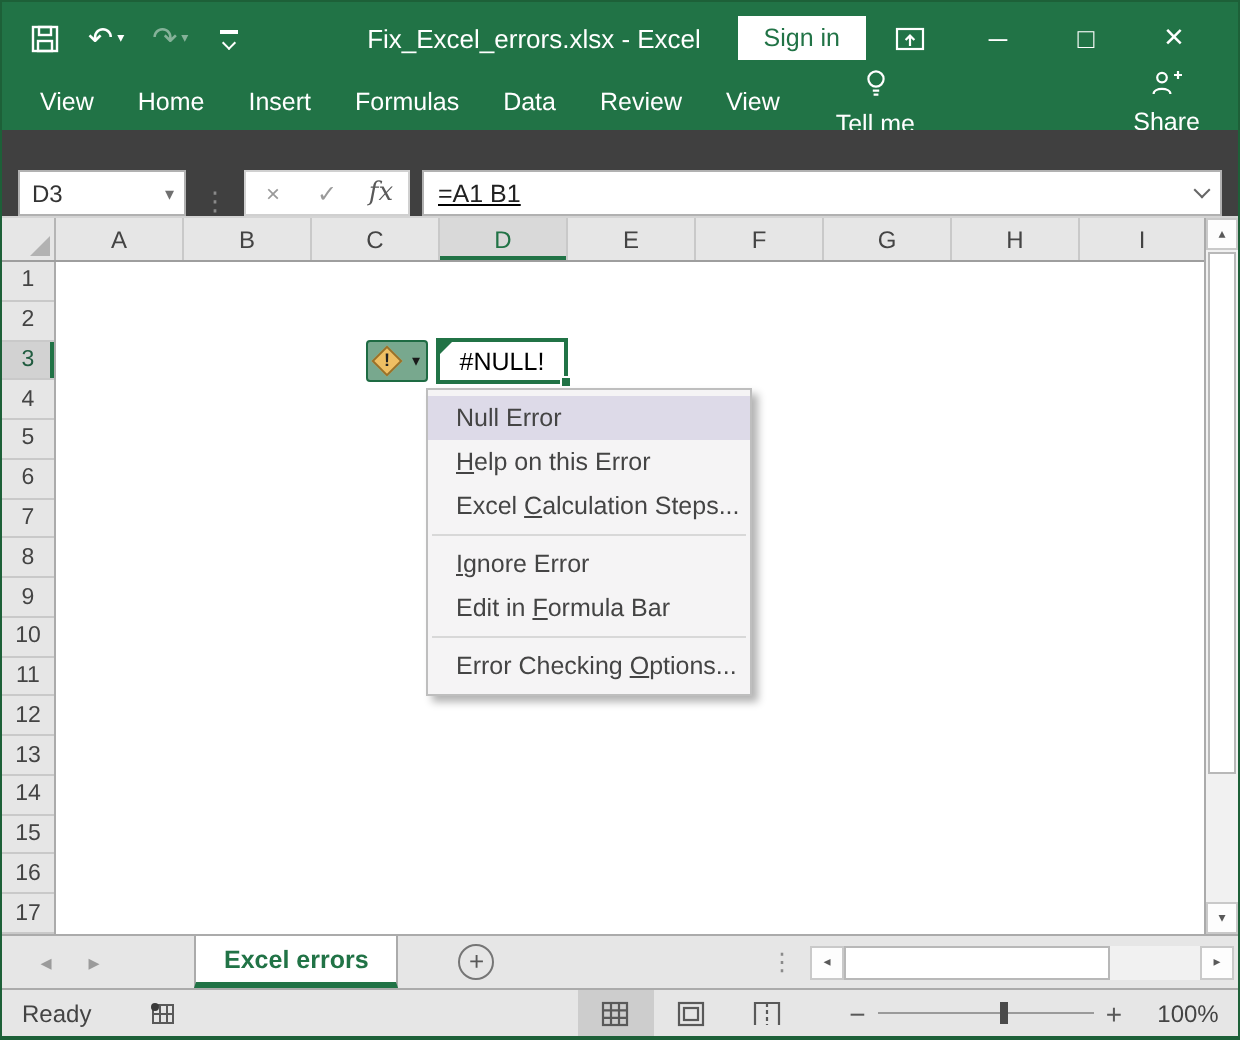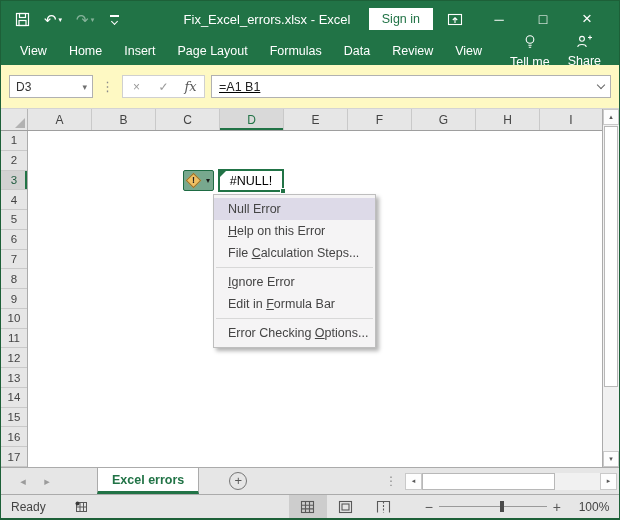--- a/index.html
+++ b/index.html
@@ -26,21 +26,21 @@
 
   
   .ribbontabs { height: 28px; display: flex; align-items: center; padding: 0 4px 0 8px; color: #fff; font-size: 12.5px; flex: none; }
   .rtab { padding: 5px 11px; cursor: default; white-space: nowrap; }
   .rtab-ico { display: flex; align-items: center; gap: 5px; padding: 5px 9px; flex-direction: column; }
   .rtab-ico svg { stroke: #fff; fill: none; stroke-width: 1.1; }
   .tellme { margin-left: 8px; }
   .share { margin-left: auto; margin-right: 6px; }
 
   
-  .fbar { height: 44px; background: #fef9c3; display: flex; align-items: center; padding: 0 8px; gap: 6px; flex: none; border-bottom: 1px solid #d4d4d4; }
+  .fbar { height: 44px; background: #404040; display: flex; align-items: flex-end; padding: 0 8px; gap: 6px; flex: none; border-bottom: 1px solid #d4d4d4; }
   .namebox { width: 84px; height: 23px; background: #fff; border: 1px solid #b1b1b1; display: flex; align-items: center; font-size: 12px; color: #333; }
   .namebox input { border: none; outline: none; width: 58px; padding-left: 6px; font-size: 12px; color: #333; font-family: "Liberation Sans", sans-serif; background: transparent; }
   .namebox .dd { color: #707070; font-size: 9px; margin-left: auto; margin-right: 5px; }
   .vdots { color: #8a8a8a; font-size: 13px; padding: 0 2px; letter-spacing: 0; }
   .fb-btns { height: 23px; background: #fff; border: 1px solid #d0d0d0; display: flex; align-items: center; }
   .fb-btn { width: 27px; text-align: center; color: #9a9a9a; font-size: 12px; cursor: default; }
   .fb-fx { color: #595959; font-family: "DejaVu Serif", serif; font-style: italic; font-size: 13px; }
   .fb-input { flex: 1; height: 23px; background: #fff; border: 1px solid #b1b1b1; display: flex; align-items: center; text-decoration: underline; }
   .fb-input input { flex: 1; border: none; outline: none; padding-left: 7px; font-size: 12.5px; color: #222; font-family: "Liberation Sans", sans-serif; background: transparent; }
   .fb-exp { width: 18px; display: flex; justify-content: center; }
@@ -153,21 +153,20 @@
       <span class="tb-ico">─</span>
       <span class="tb-ico glyph-max">□</span>
       <span class="tb-ico glyph-close">×</span>
     </div>
   </div>
 
   <div class="ribbontabs">
     <span class="rtab">View</span>
     <span class="rtab">Home</span>
     <span class="rtab">Insert</span>
-    <span class="rtab">Page Layout</span>
     <span class="rtab">Formulas</span>
     <span class="rtab">Data</span>
     <span class="rtab">Review</span>
     <span class="rtab">View</span>
     <span class="rtab rtab-ico tellme">
       <svg width="12" height="16" viewBox="0 0 12 16">
           <g stroke="#fff" fill="none" stroke-width="1.1">
             <circle cx="6" cy="5.5" r="3.8"></circle>
             <path d="M4.4 11.3 h3.2 M4.8 13.3 h2.4"></path>
           </g>
@@ -251,21 +250,21 @@
 
         <div class="activecell">
           <span class="ctri"></span>
           <span>#NULL!</span>
           <span class="fillhandle"></span>
         </div>
 
         <div class="ctxmenu">
           <div class="mi hl"><span>Null Error</span><span class="ak"></span><span></span></div>
           <div class="mi"><span></span><span class="ak">H</span><span>elp on this Error</span></div>
-          <div class="mi"><span>File </span><span class="ak">C</span><span>alculation Steps...</span></div>
+          <div class="mi"><span>Excel </span><span class="ak">C</span><span>alculation Steps...</span></div>
           <div class="msep"></div>
           <div class="mi"><span></span><span class="ak">I</span><span>gnore Error</span></div>
           <div class="mi"><span>Edit in </span><span class="ak">F</span><span>ormula Bar</span></div>
           <div class="msep"></div>
           <div class="mi"><span>Error Checking </span><span class="ak">O</span><span>ptions...</span></div>
         </div>
       </div>
     </div>
 
     <div class="vscroll">

